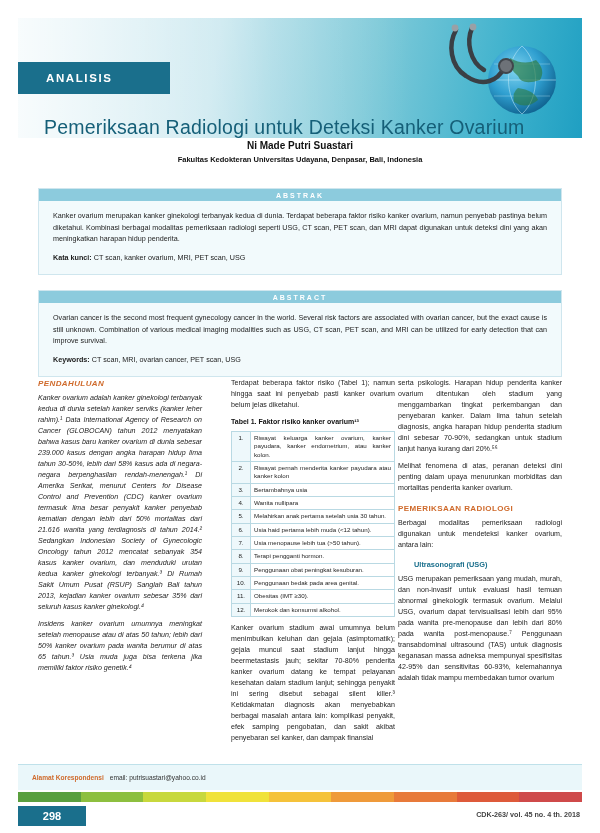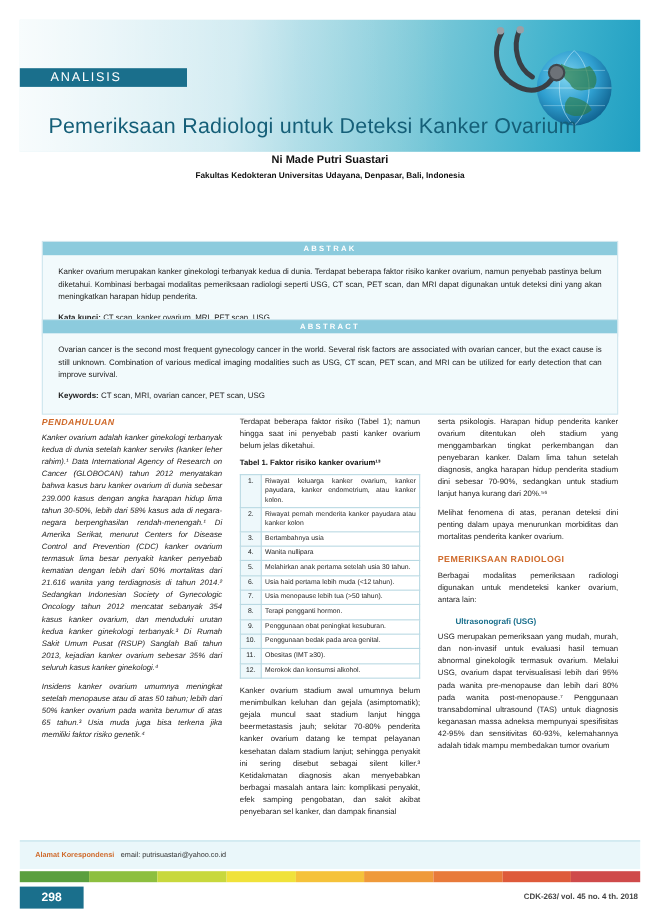--- a/index.html
+++ b/index.html
@@ -19,28 +19,28 @@
   
   .header-band{
     position:absolute;left:18px;top:18px;width:564px;height:120px;
     background:linear-gradient(100deg,#cfeaf1 0%,#bfe3ec 35%,#7fcad9 62%,#3fb2cd 85%,#1f9fc2 100%);
   }
   .header-band .fade{
     position:absolute;inset:0;
     background:linear-gradient(90deg,rgba(255,255,255,0.85) 0%,rgba(255,255,255,0.15) 45%,rgba(255,255,255,0) 70%);
   }
   .analisis-tab{
-    position:absolute;left:18px;top:62px;width:152px;height:17px;
+    position:absolute;left:18px;top:62px;width:152px;height:32px;
     background:#1a6f8c;
     color:#ffffff;
-    font-size:11.5px;letter-spacing:1.6px;font-weight:normal;
+    font-size:11.5px;letter-spacing:1.6px;font-weight:bold;
     display:flex;align-items:center;padding-left:28px;box-sizing:border-box;
   }
   .title{
-    position:absolute;left:44px;top:104px;width:520px;
+    position:absolute;left:44px;top:116px;width:520px;
     font-size:19.5px;color:#155f78;font-weight:normal;letter-spacing:0.2px;
   }
   .authors{
     position:absolute;left:18px;top:140px;width:564px;text-align:center;
     font-size:10px;font-weight:bold;color:#111;
   }
   .affil{
     position:absolute;left:18px;top:155px;width:564px;text-align:center;
     font-size:7.5px;font-weight:bold;color:#111;
   }
@@ -64,21 +64,21 @@
   .kw b{font-weight:bold;}
   .abs-title-id{margin-top:6px;font-size:7.2px;font-weight:bold;color:#111;text-align:left;}
   
   .cols{
     position:absolute;left:38px;top:378px;width:524px;height:382px;
   }
   .col{
     position:absolute;top:0;width:164px;font-size:7.1px;line-height:1.55;text-align:justify;color:#1d1d1d;
   }
   .col1{left:0;font-style:italic;}
-  .col2{left:180px;}
+  .col2{left:193px;}
   .col3{left:360px;}
   .sec-head{
     color:#cf6a2b;font-size:8px;font-weight:bold;letter-spacing:0.4px;margin:9px 0 3px 0;
   }
   .sec-head.first{margin-top:0;}
   .sub-head{color:#1a6f8c;font-size:7.4px;font-weight:bold;margin:8px 0 3px 16px;}
   p{margin:0 0 6px 0;}
   
   .tbl-cap{font-size:7px;font-weight:bold;margin:2px 0 3px 0;color:#111;}
   table.risk{border-collapse:collapse;width:164px;font-size:6.2px;}
@@ -90,21 +90,21 @@
     background:#eaf7fa;border-top:1px solid #bfe1ea;
     font-size:6.6px;color:#333;
     display:flex;align-items:center;padding-left:14px;box-sizing:border-box;
   }
   .corr b{color:#cf6a2b;}
   
   .ribbon{position:absolute;left:18px;top:792px;width:564px;height:10px;display:flex;}
   .ribbon span{flex:1;height:10px;}
   
   .pagenum{
-    position:absolute;left:18px;top:806px;width:58px;height:20px;background:#1a6f8c;
+    position:absolute;left:18px;top:806px;width:68px;height:20px;background:#1a6f8c;
     color:#fff;font-size:11px;font-weight:bold;display:flex;align-items:center;justify-content:center;
   }
   .footer-right{
     position:absolute;right:20px;top:810px;font-size:7.2px;color:#444;font-weight:bold;
   }
 </style>
 </head>
 <body>
 
 <div class="page">
@@ -136,21 +136,21 @@
       <circle cx="29" cy="6" r="3.4" fill="#9aa0a6"></circle>
       <circle cx="47" cy="5" r="3.4" fill="#9aa0a6"></circle>
     </svg>
   </div>
 
   <div class="analisis-tab">ANALISIS</div>
   <div class="title">Pemeriksaan Radiologi untuk Deteksi Kanker Ovarium</div>
   <div class="authors">Ni Made Putri Suastari</div>
   <div class="affil">Fakultas Kedokteran Universitas Udayana, Denpasar, Bali, Indonesia</div>
 
-  <div class="abs-box" style="top:188px;margin-top:31px;">
+  <div class="abs-box" style="top:188px;">
     <div class="abs-bar">ABSTRAK</div>
     <div class="abs-body">
       <div>Kanker ovarium merupakan kanker ginekologi terbanyak kedua di dunia. Terdapat beberapa faktor risiko kanker ovarium, namun penyebab pastinya belum diketahui. Kombinasi berbagai modalitas pemeriksaan radiologi seperti USG, CT scan, PET scan, dan MRI dapat digunakan untuk deteksi dini yang akan meningkatkan harapan hidup penderita.</div>
       <div class="kw">
         <b>Kata kunci:</b>
         <span>CT scan, kanker ovarium, MRI, PET scan, USG</span>
       </div>
     </div>
   </div>
 

